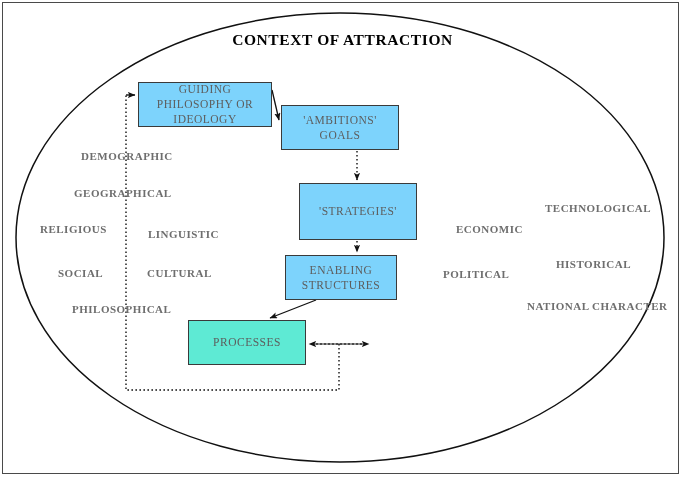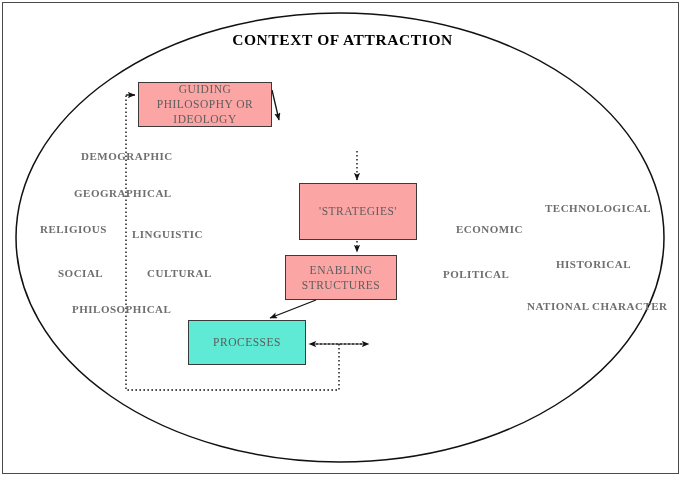--- a/index.html
+++ b/index.html
@@ -63,21 +63,21 @@
     align-items: center;
     justify-content: center;
     text-align: center;
     color: #5d5d5d;
     font-size: 11.5px;
     letter-spacing: 0.5px;
     text-transform: uppercase;
     line-height: 1.3;
     padding: 2px 4px;
   }
-  .node.dark { background: #fca5a5; }
+  .node.dark { background: #7dd3fc; }
   .node.light { background: #5eead4; }
 </style>
 </head>
 <body>
 
 <div id="page">
 
   <div id="frame"></div>
 
   <svg id="svg-layer" viewBox="0 0 685 480" xmlns="http://www.w3.org/2000/svg">
@@ -105,33 +105,34 @@
 
     <polyline points="339,344 339,390 126,390 126,95" fill="none" stroke="#111111" stroke-width="1.4" stroke-dasharray="1.6,2.4"></polyline>
     <line x1="126" y1="95" x2="135" y2="95" stroke="#111111" stroke-width="1.4" marker-end="url(#arrow-dot)"></line>
   </svg>
 
   <div class="title">CONTEXT OF ATTRACTION</div>
 
   <div class="ctx-label" style="left:81px; top:150px;">DEMOGRAPHIC</div>
   <div class="ctx-label" style="left:74px; top:187px;">GEOGRAPHICAL</div>
   <div class="ctx-label" style="left:40px; top:223px;">RELIGIOUS</div>
-  <div class="ctx-label" style="left:132px; top:228px;">LINGUISTIC</div>
+  <div class="ctx-label" style="left:148px; top:228px;">LINGUISTIC</div>
   <div class="ctx-label" style="left:58px; top:267px;">SOCIAL</div>
   <div class="ctx-label" style="left:147px; top:267px;">CULTURAL</div>
   <div class="ctx-label" style="left:72px; top:303px;">PHILOSOPHICAL</div>
 
   <div class="ctx-label" style="left:545px; top:202px;">TECHNOLOGICAL</div>
   <div class="ctx-label" style="left:456px; top:223px;">ECONOMIC</div>
   <div class="ctx-label" style="left:556px; top:258px;">HISTORICAL</div>
   <div class="ctx-label" style="left:443px; top:268px;">POLITICAL</div>
   <div class="ctx-label center-al" style="left:527px; top:300px;">NATIONAL CHARACTER</div>
 
   <div class="node dark" style="left:138px; top:82px; width:134px; height:45px;">GUIDING PHILOSOPHY OR IDEOLOGY</div>
 
+  <div class="node dark" style="left:281px; top:105px; width:118px; height:45px;">'AMBITIONS' GOALS</div>
 
   <div class="node dark" style="left:299px; top:183px; width:118px; height:57px;">'STRATEGIES'</div>
 
   <div class="node dark" style="left:285px; top:255px; width:112px; height:45px;">ENABLING STRUCTURES</div>
 
   <div class="node light" style="left:188px; top:320px; width:118px; height:45px;">PROCESSES</div>
 
 
 </div>
 

